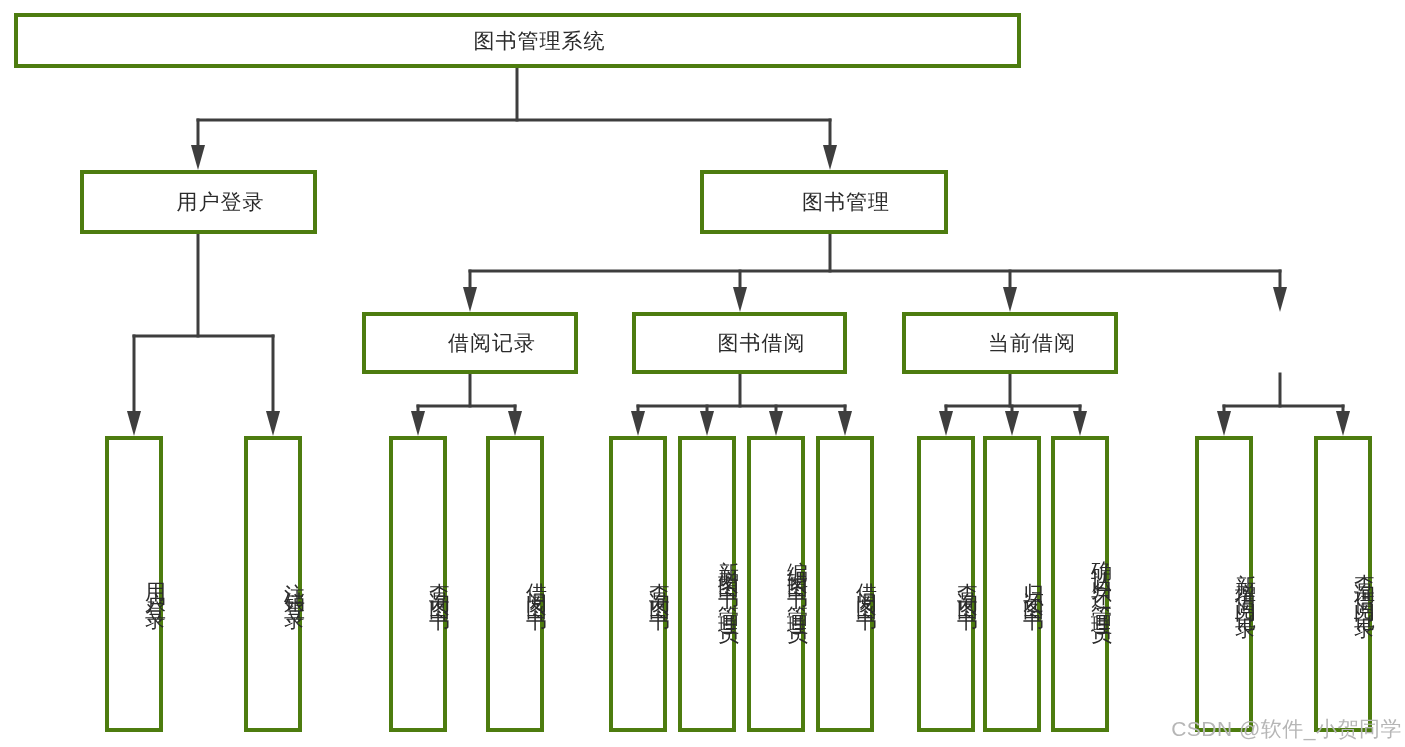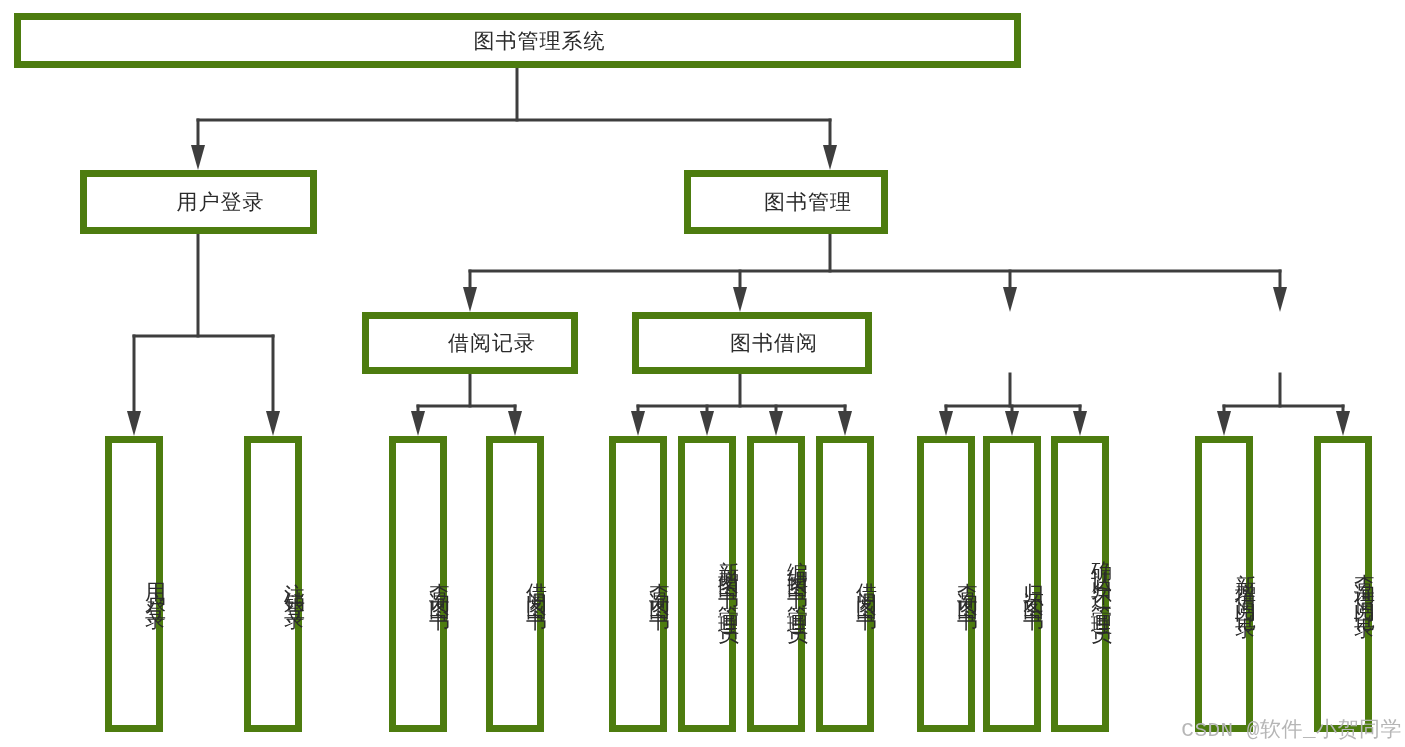--- a/index.html
+++ b/index.html
@@ -9,21 +9,21 @@
     background:#ffffff;
     font-family:"Liberation Sans", sans-serif;
     overflow:hidden;
   }
   svg.edges{position:absolute;left:0;top:0;}
   svg.edges line{stroke:#3e3e3e;stroke-width:3;stroke-linecap:square;}
   svg.edges polygon{fill:#3e3e3e;}
   .node{
     position:absolute;
     box-sizing:border-box;
-    border:7px solid #4d7c0f;
+    border:4px solid #4d7c0f;
     background:#ffffff;
     display:flex;
     align-items:center;
     justify-content:center;
     color:#2b2b2b;
     padding-left:44px;
   }
   .node.h span{
     font-size:21px;
     letter-spacing:1px;
@@ -37,21 +37,20 @@
     letter-spacing:9px;
   }
   .watermark{
     position:absolute;
     right:3px;
     bottom:4px;
     font-size:21px;
     color:#b6b6b6;
     letter-spacing:0.5px;
     white-space:nowrap;
-    font-family:Liberation Mono, monospace;
   }
 </style>
 </head>
 <body>
 
 <div class="canvas">
 
   <svg class="edges" width="1405" height="747">
 
     <g>
@@ -128,29 +127,32 @@
     </g>
   </svg>
 
   <div class="node h" style="left:14px;top:13px;width:1007px;height:55px">
     <span>图书管理系统</span>
   </div>
 
   <div class="node h" style="left:80px;top:170px;width:237px;height:64px">
     <span>用户登录</span>
   </div>
-  <div class="node h" style="left:684px;top:170px;width:204px;height:64px">
+  <div class="node h" style="left:700px;top:170px;width:248px;height:64px">
     <span>图书管理</span>
   </div>
 
   <div class="node h" style="left:362px;top:312px;width:216px;height:62px">
     <span>借阅记录</span>
   </div>
-  <div class="node h" style="left:632px;top:312px;width:240px;height:62px">
+  <div class="node h" style="left:632px;top:312px;width:215px;height:62px">
     <span>图书借阅</span>
+  </div>
+  <div class="node h" style="left:902px;top:312px;width:216px;height:62px">
+    <span>当前借阅</span>
   </div>
 
   <div class="node v" style="left:105px;top:436px;width:58px;height:296px">
     <span>用户登录</span>
   </div>
   <div class="node v" style="left:244px;top:436px;width:58px;height:296px">
     <span>注销登录</span>
   </div>
 
   <div class="node v" style="left:389px;top:436px;width:58px;height:296px">

